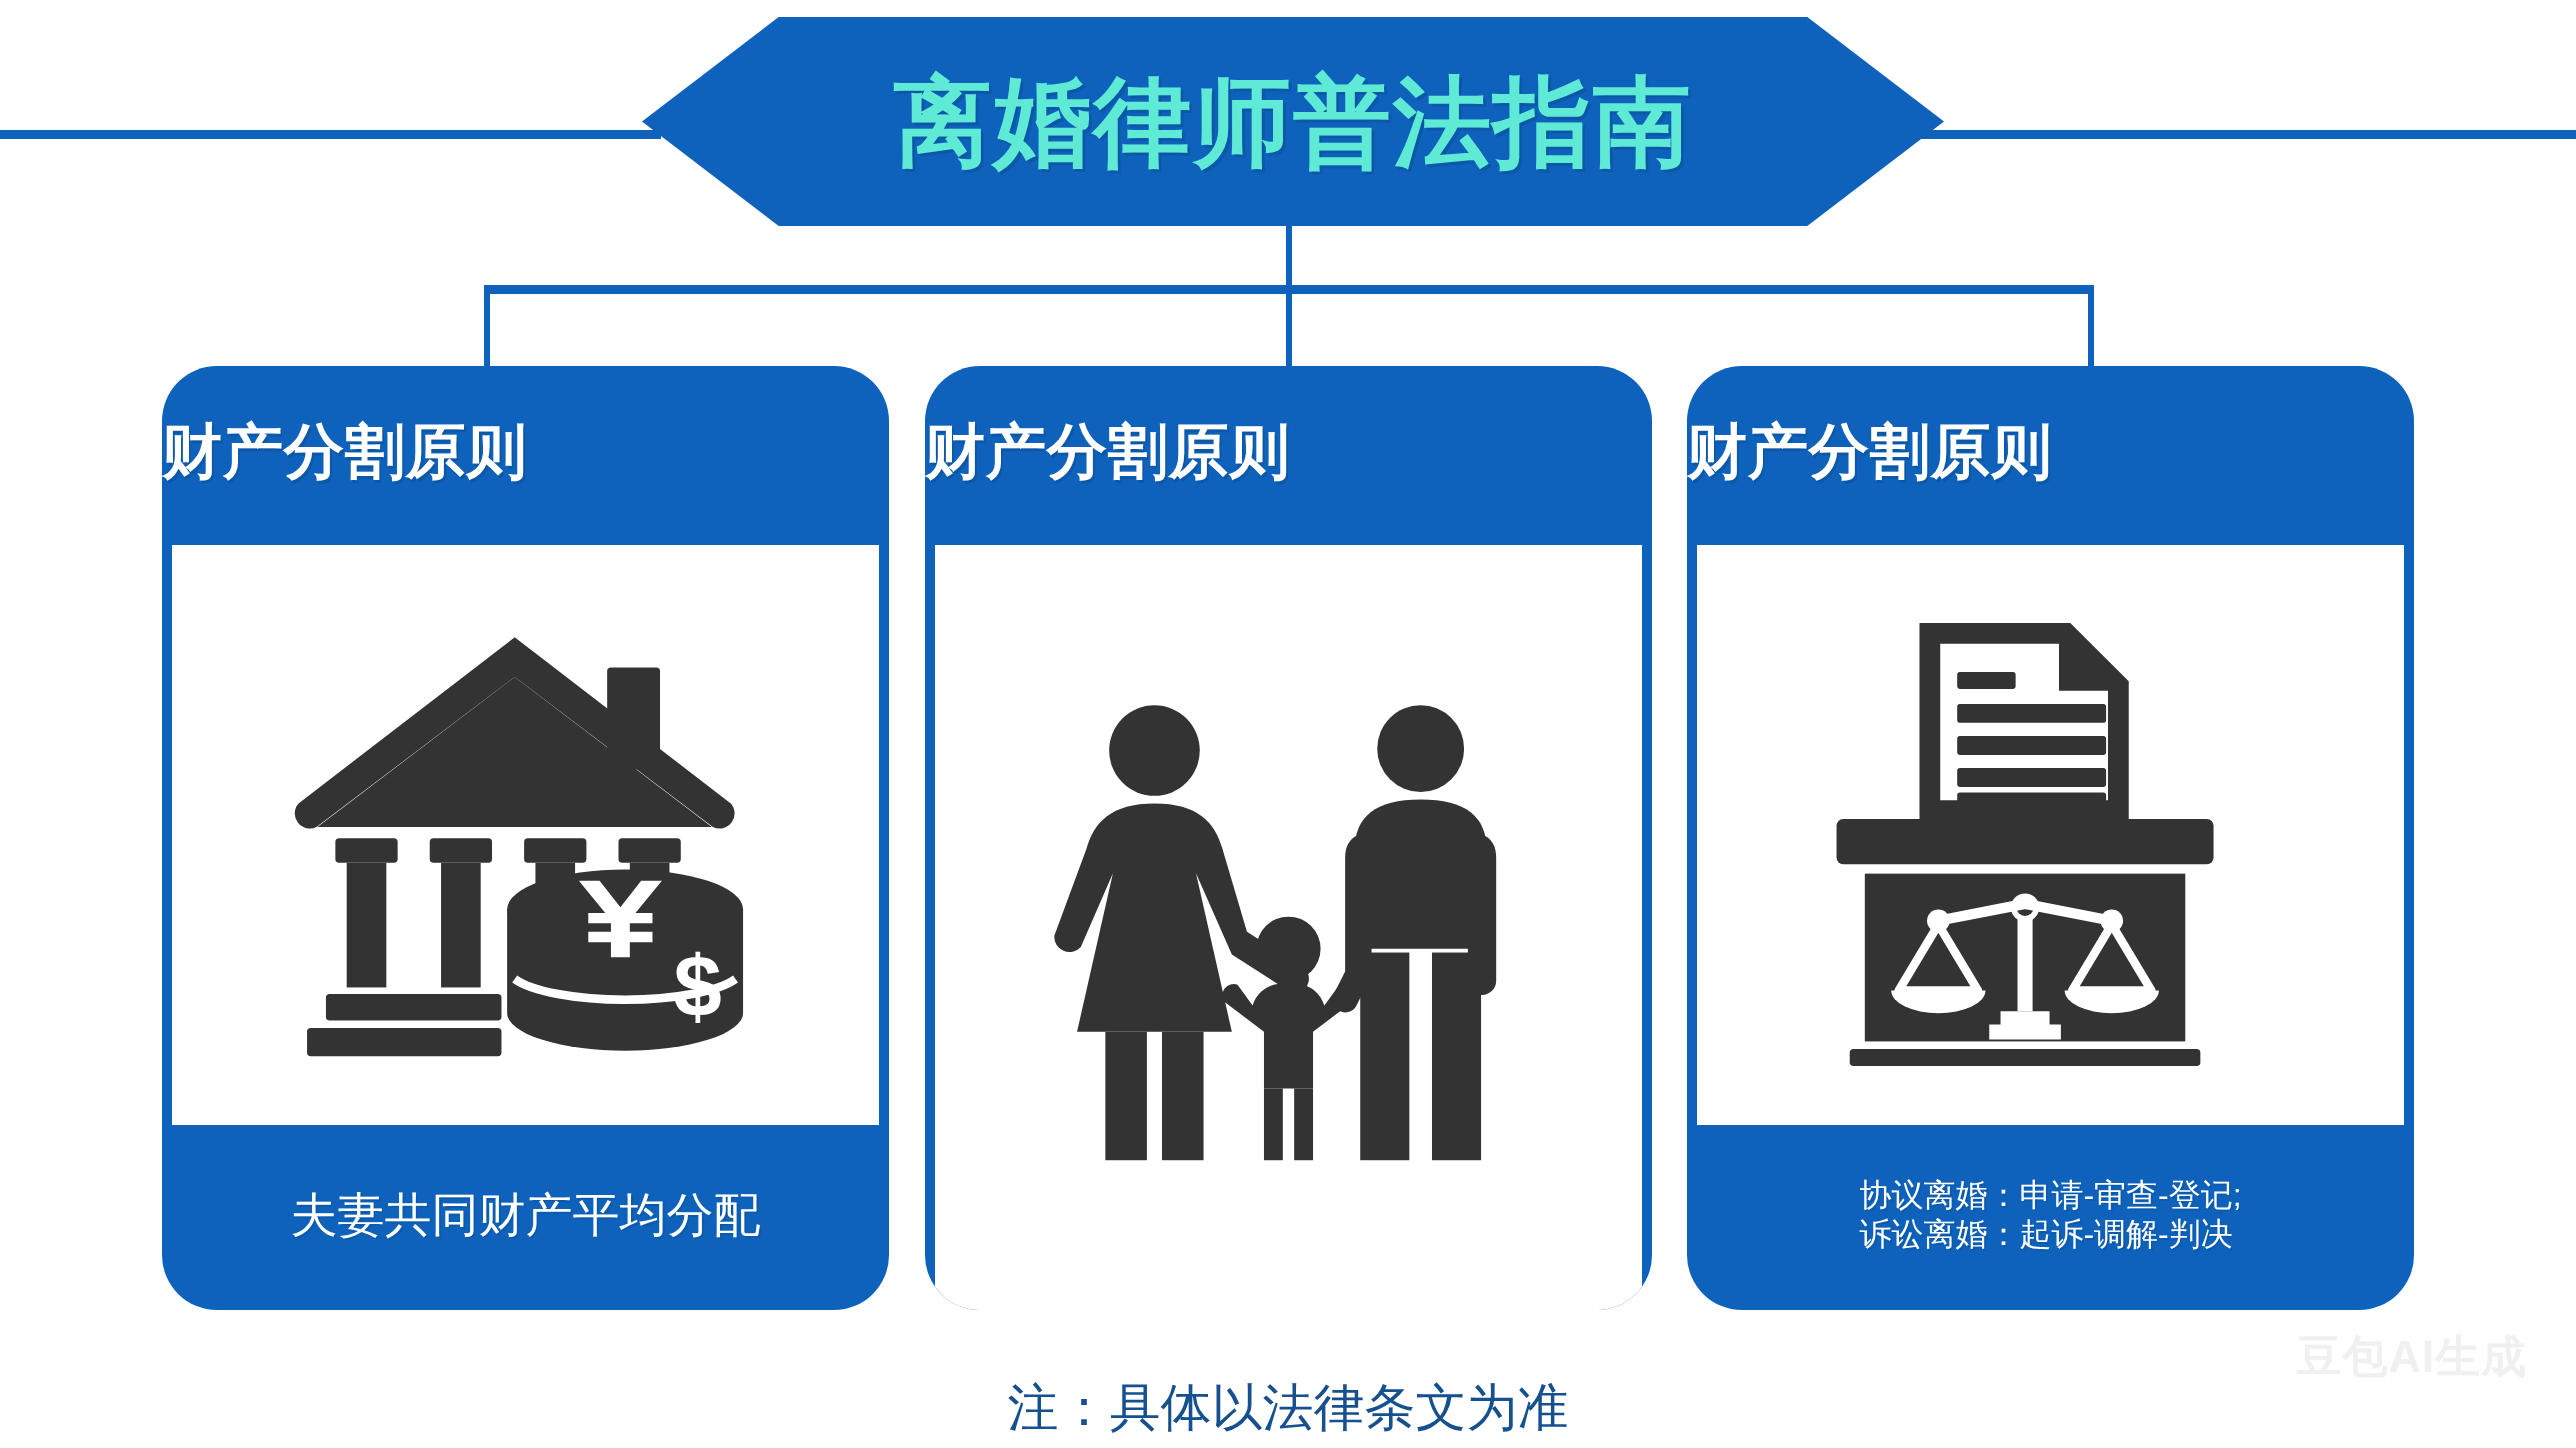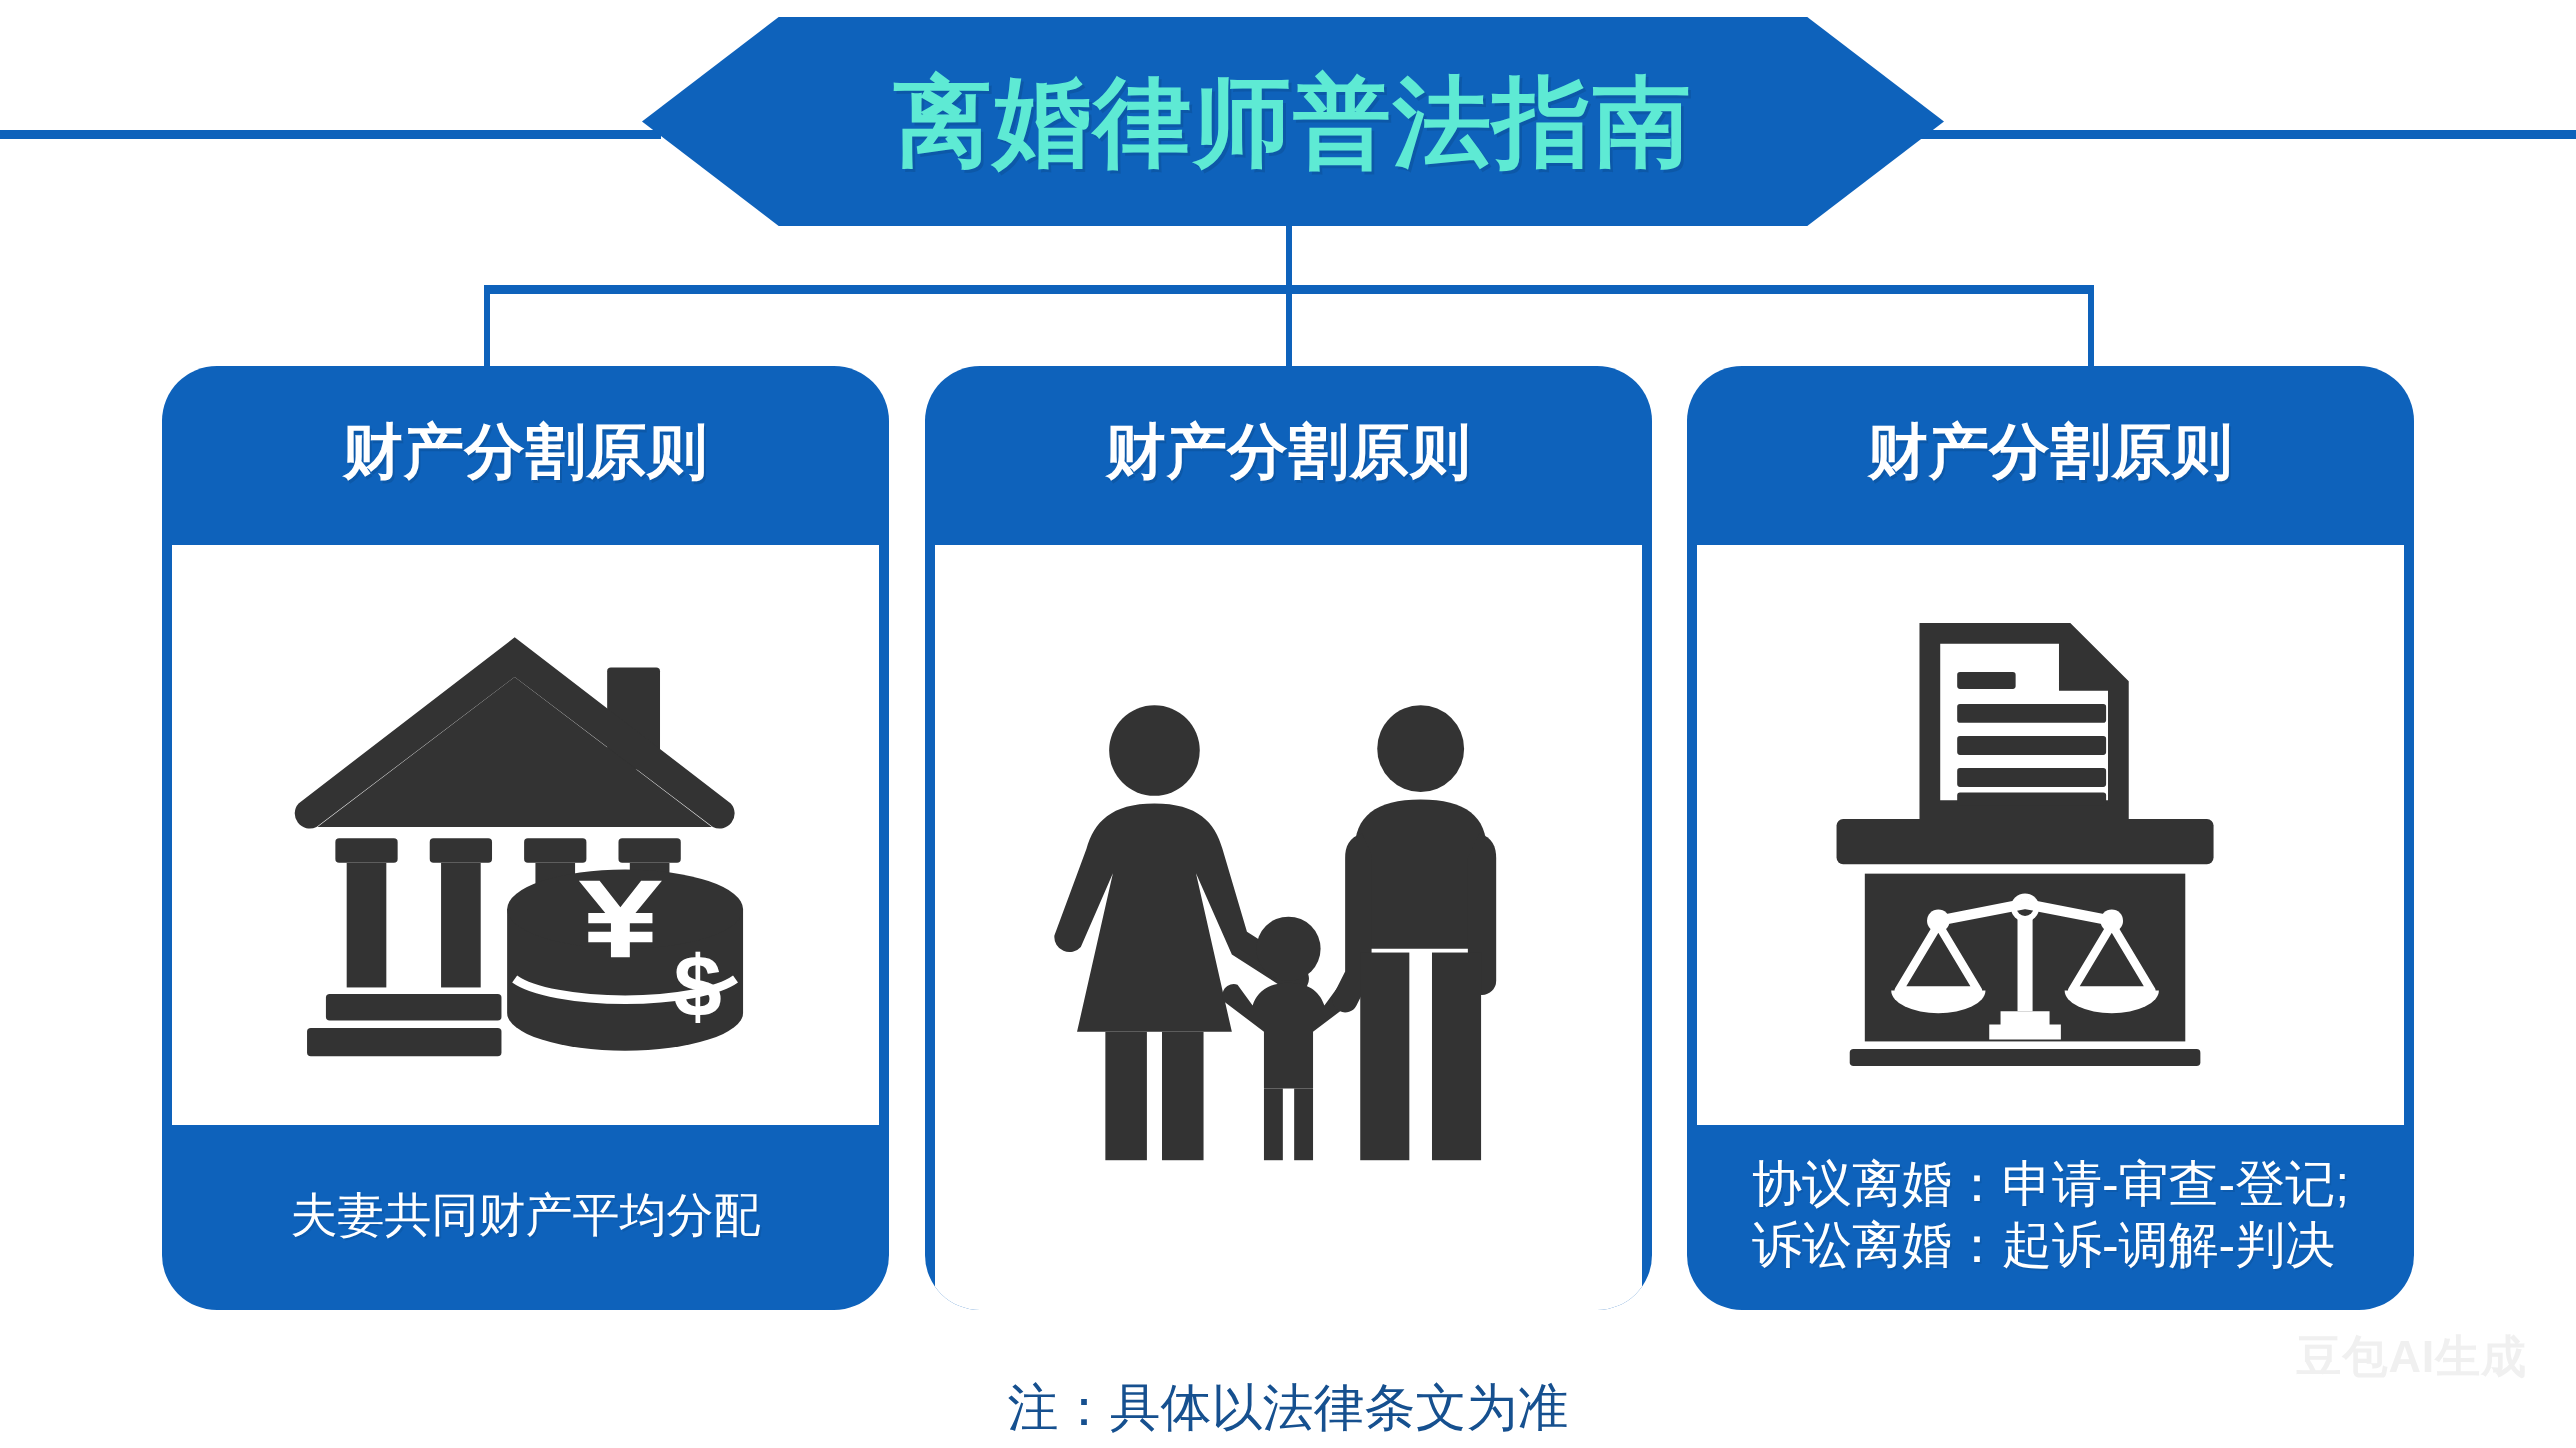--- a/index.html
+++ b/index.html
@@ -108,21 +108,21 @@
   }
   .card.c1 { left: 162px; }
   .card.c2 { left: 925px; }
   .card.c3 { left: 1687px; }
 
   .card-header {
     flex: 0 0 auto;
     height: 179px;
     display: flex;
     align-items: center;
-    justify-content: center;
+    justify-content: flex-start;
     padding-bottom: 7.5px;
     box-sizing: border-box;
   }
   .card-header-title {
     color: #ffffff;
     font-size: 60px;
     font-weight: bold;
     letter-spacing: 0.9px;
     line-height: 1;
     white-space: nowrap;
@@ -149,21 +149,21 @@
     box-sizing: border-box;
   }
   .card-footer-text {
     color: #ffffff;
     font-size: 47px;
     line-height: 1.22;
     text-align: center;
     white-space: pre-line;
     text-shadow: 1.9px 1.9px 0 rgba(0,0,0,0.08);
   }
-  .card.c3 .card-footer-text { font-size: 50px; text-align: left; }
+  .card.c3 .card-footer-text { font-size: 32px; text-align: left; }
   .card.c3 .card-footer { padding-left: 15px; padding-right: 15px; }
 
   
   #note {
     position: absolute;
     left: 0;
     top: 1334px;
     width: 2576px;
     text-align: center;
     color: #16508f;

